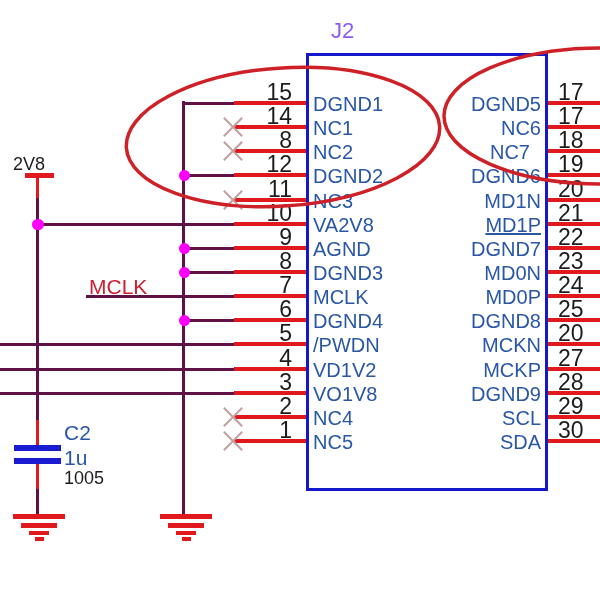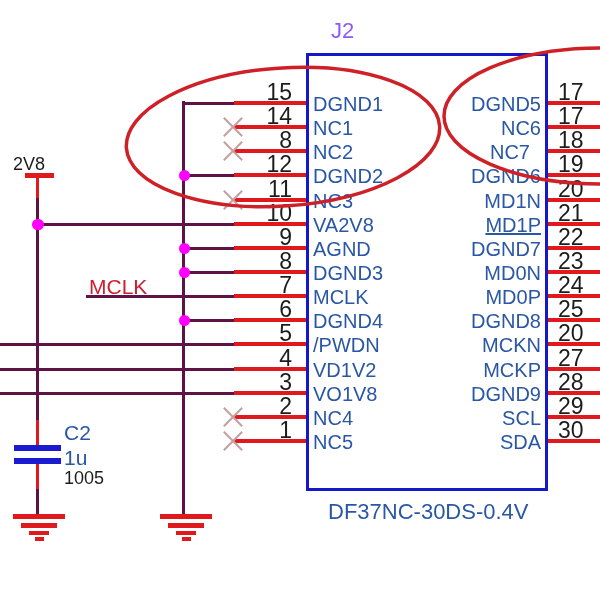--- a/index.html
+++ b/index.html
@@ -39,21 +39,20 @@
   .nc-x span:last-child{transform:rotate(-45deg);}
   #highlights-svg{position:absolute;left:0;top:0;z-index:5;pointer-events:none;}
 </style>
 </head>
 <body>
 
 <div id="canvas">
 
   <div class="ref-text" style="left:331px;top:20px;">J2</div>
   <div id="connector-box"></div>
-  <div class="part-text" style="left:328px;top:501px;">DF37NC-30DS-0.4V</div>
 
   <div id="pins">
       <div class="stub" style="left: 234px; top: 101px; width: 72px;"></div>
       <div class="pin-num" style="right: 308px; top: 81px;">15</div>
       <div class="pin-name" style="left: 313px; top: 94px;">DGND1</div>
       <div class="wire-h" style="left: 182px; top: 102px; width: 52px;"></div>
       <div class="stub" style="left: 234px; top: 125px; width: 72px;"></div>
       <div class="pin-num" style="right: 308px; top: 105px;">14</div>
       <div class="pin-name" style="left: 313px; top: 118px;">NC1</div>
       <div class="nc-x" style="left: 221px; top: 115px;">

